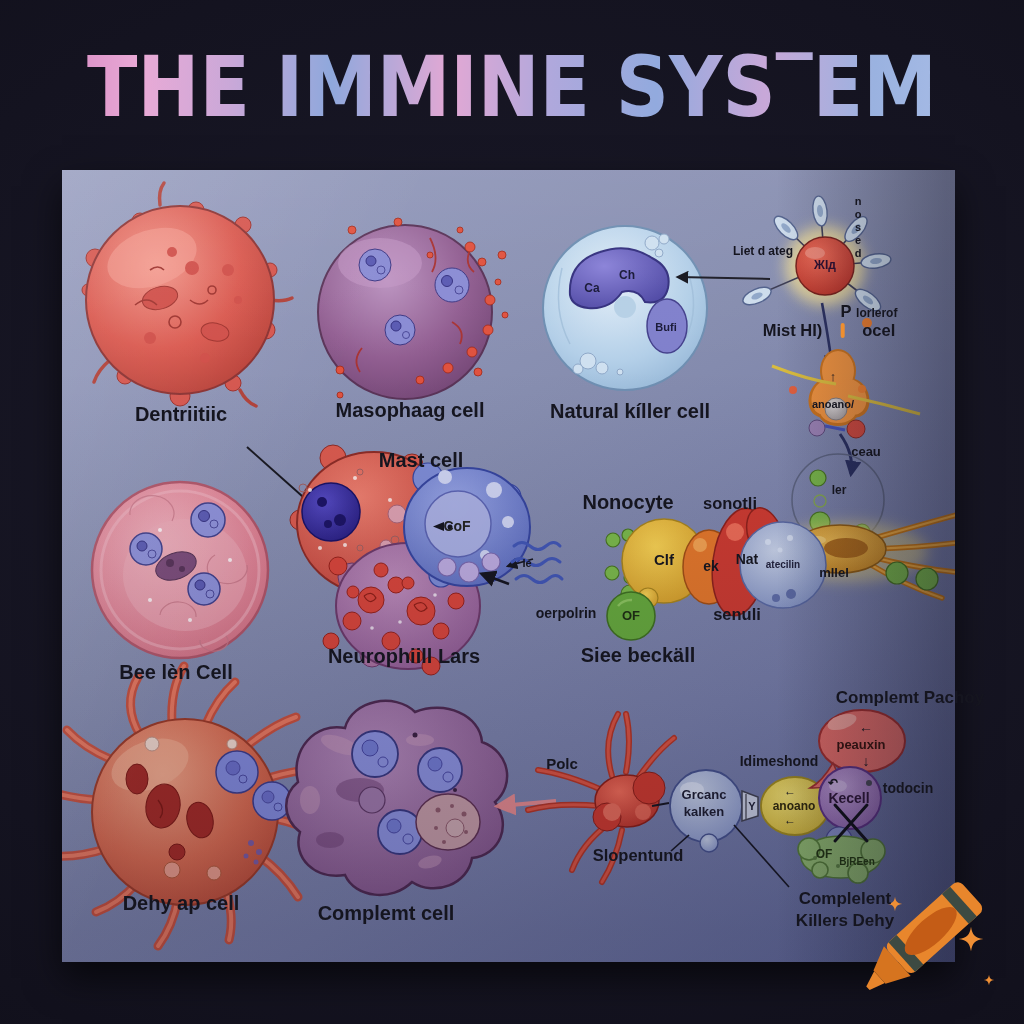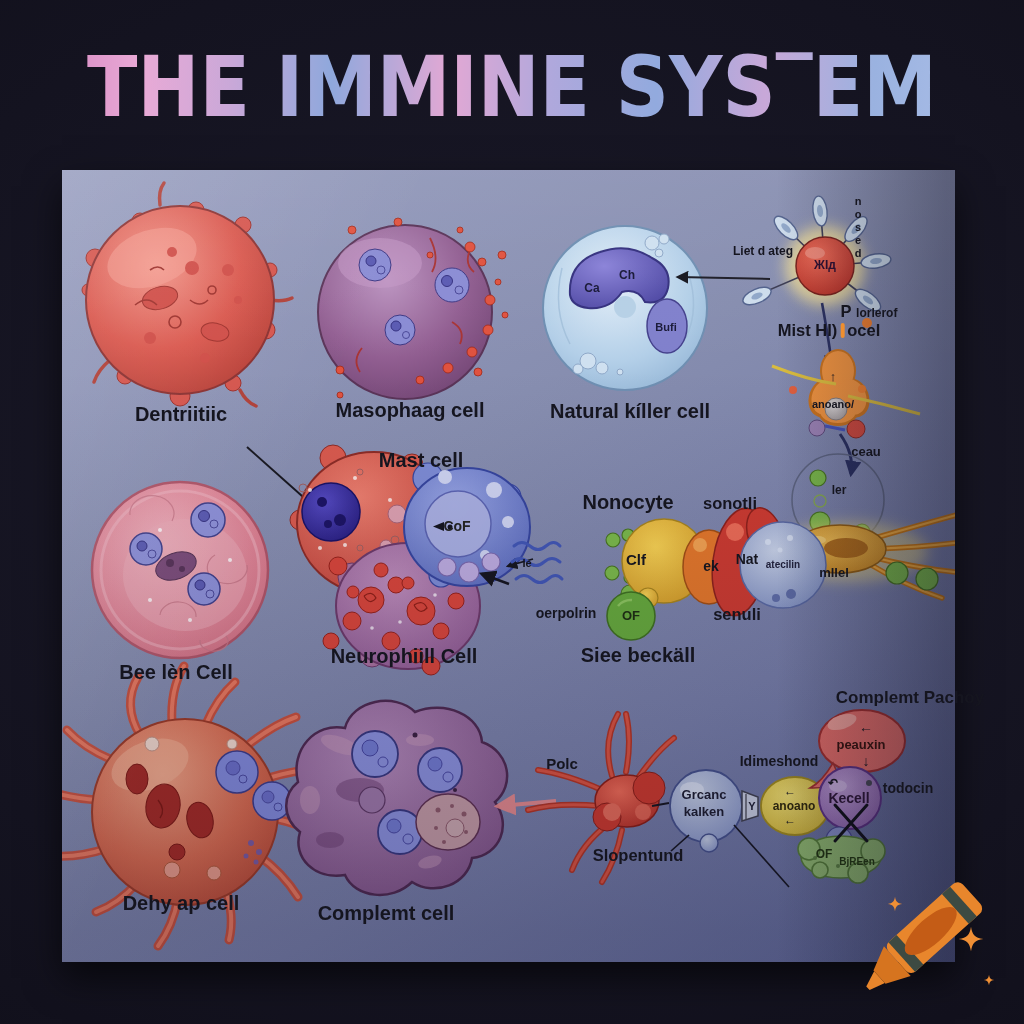--- a/index.html
+++ b/index.html
@@ -24,21 +24,21 @@
   .t17{font:700 17px/1.3 "Liberation Sans",sans-serif;}
   .t16{font:600 16.5px/1.1 "Liberation Sans",sans-serif;}
   .t15{font:600 15px/1.1 "Liberation Sans",sans-serif;}
   .t14{font:600 14px/1.1 "Liberation Sans",sans-serif;}
   .t13{font:600 13px/1.3 "Liberation Sans",sans-serif;}
   .t12{font:600 12px/1.1 "Liberation Sans",sans-serif;}
   .t11{font:600 11px/1.1 "Liberation Sans",sans-serif;}
   .t10{font:600 10px/1.1 "Liberation Sans",sans-serif;}
   .arr{font-weight:800;}
   .vert{writing-mode:vertical-rl;text-orientation:upright;letter-spacing:1px;transform:translate(-50%,0);}
-  .mist{display:flex;align-items:center;gap:3px;text-align:center;}
+  .mist{display:flex;align-items:center;gap:18px;text-align:center;}
   .obar{width:4px;height:15px;border-radius:2px;background:#ef8f2f;display:inline-block;}
   svg{position:absolute;left:0;top:0;}
 </style>
 </head>
 <body>
 
 <div id="stage">
 
   <div id="title">THE IMMINE SYS‾EM</div>
 
@@ -670,26 +670,26 @@
       <span>ocel</span>
     </div>
     <div class="lbl t13 arr" style="left:771px;top:207px">↑</div>
     <div class="lbl t11" style="left:771px;top:234px">anoano/</div>
     <div class="lbl t13" style="left:804px;top:282px">ceau</div>
     <div class="lbl t12" style="left:777px;top:321px">ler</div>
 
     <div class="lbl t20" style="left:359px;top:290px">Mast cell</div>
     <div class="lbl t14" style="left:395px;top:357px;color:#222">CoF</div>
     <div class="lbl t11" style="left:465px;top:393px">Ie</div>
-    <div class="lbl t20" style="left:342px;top:486px">Neurophiill Cell</div>
+    <div class="lbl t20" style="left:342px;top:486px">Neurophiill Lars</div>
     <div class="lbl t20" style="left:114px;top:502px">Bee lèn Cell</div>
 
     <div class="lbl t20" style="left:566px;top:332px">Nonocyte</div>
     <div class="lbl t16" style="left:668px;top:333px">sonotli</div>
-    <div class="lbl t15" style="left:574px;top:390px">Clf</div>
+    <div class="lbl t15" style="left:602px;top:390px">Clf</div>
     <div class="lbl t14" style="left:649px;top:397px">ek</div>
     <div class="lbl t14" style="left:685px;top:390px">Nat</div>
     <div class="lbl t10" style="left:721px;top:394px;color:#20203a">atecilin</div>
     <div class="lbl t13" style="left:772px;top:403px">mllel</div>
     <div class="lbl t16" style="left:675px;top:444px">senuli</div>
     <div class="lbl t13" style="left:569px;top:446px;color:#1c2a14">OF</div>
     <div class="lbl t14" style="left:504px;top:444px">oerpolrin</div>
     <div class="lbl t20" style="left:576px;top:485px">Siee beckäll</div>
 
     <div class="lbl t20" style="left:119px;top:733px">Dehy ap cell</div>
@@ -708,20 +708,24 @@
     <div class="lbl t12 arr" style="left:728px;top:651px">←</div>
     <div class="lbl t13" style="left:799px;top:575px;color:#2c1212">peauxin</div>
     <div class="lbl t14 arr" style="left:804px;top:558px">←</div>
     <div class="lbl t14 arr" style="left:804px;top:592px">↓</div>
     <div class="lbl t14" style="left:787px;top:629px;color:#241430">Kecell</div>
     <div class="lbl t12 arr" style="left:771px;top:614px">↶</div>
     <div class="lbl t14" style="left:846px;top:619px">todocin</div>
     <div class="lbl t12" style="left:762px;top:685px;color:#1c2a14">OF</div>
     <div class="lbl t10" style="left:795px;top:691px;color:#1c2a14">BjREen</div>
     <div class="lbl t17" style="left:848px;top:528px">Complemt Pachoy</div>
+    <div class="lbl t17" style="left:783px;top:740px">
+      <span style="display:block">Complelent</span>
+      <span style="display:block">Killers Dehy</span>
+    </div>
   </div>
 
   <svg style="left:848px;top:838px" width="176" height="186" viewBox="848 838 176 186">
     <g transform="translate(933,929) rotate(-42)">
       <polygon points="-72,-8 -72,8 -88,3 -88,-2" fill="#e8862c"></polygon>
       <polygon points="-48,-20 -48,20 -72,9 -72,-9" fill="#d6741f"></polygon>
       <rect x="-48" y="-20" width="100" height="40" rx="7" fill="#e8862c"></rect>
       <rect x="-42" y="-20" width="11" height="40" fill="#3d4a42"></rect>
       <rect x="30" y="-20" width="11" height="40" fill="#3d4a42"></rect>
       <ellipse cx="-3" cy="0" rx="33" ry="13" fill="#c45c16"></ellipse>

